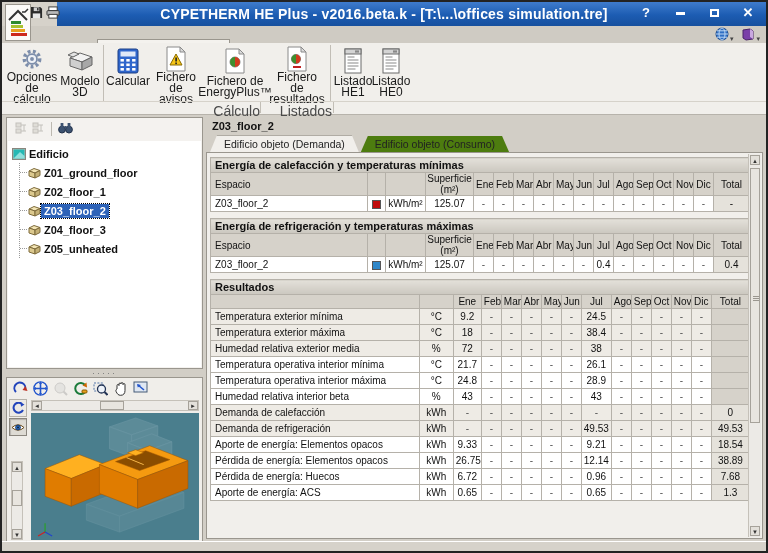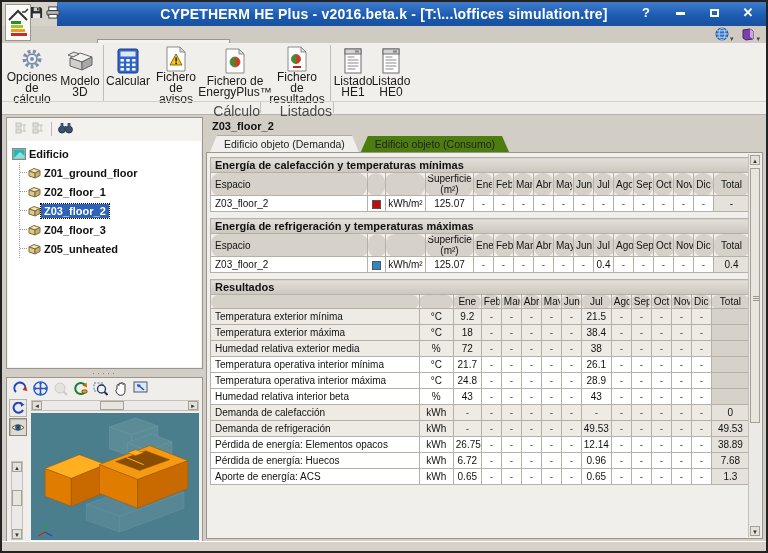--- a/index.html
+++ b/index.html
@@ -80,21 +80,21 @@
   .rscroll{position:absolute;top:1px;right:1px;bottom:1px;width:13px;background:#eceae6;border-left:1px solid #c5c1b9;}
   .rsb-up{position:absolute;top:1px;left:1px;}
   .rsb-down{position:absolute;bottom:1px;left:1px;}
   .rsb-thumb{position:absolute;top:14px;left:1px;width:10px;height:255px;background:#e8e5df;border:1px solid #a6a29a;}
   .rsb-grip{position:absolute;left:2px;top:50%;width:6px;border-top:1px solid #9a968e;box-shadow:0 2px 0 #9a968e,0 4px 0 #9a968e;}
 
   
   table{border-collapse:collapse;table-layout:fixed;width:540px;font-size:10px;color:#111;margin-bottom:6px;}
   th,td{border:1px solid #b5b1a9;padding:1px 2px;text-align:center;overflow:hidden;}
   tr.section th{background:linear-gradient(#e3e0d9,#cbc7bf);font-size:11px;font-weight:bold;text-align:left;height:13px;padding-left:4px;}
-  tr.cols th{background:#d6d2ca;font-weight:normal;height:14px;white-space:nowrap;border-radius:9px;}
+  tr.cols th{background:#d6d2ca;font-weight:normal;height:14px;white-space:nowrap;}
   tr.cols th.c-sup{white-space:normal;line-height:11px;padding:0 1px;}
   tr.cols th.c-label{text-align:left;padding-left:4px;}
   td{background:#fff;height:16px;white-space:nowrap;}
   td.c-label{text-align:left;padding-left:4px;}
   td.c-total,td.r-total{background:#e5e2db;}
   td.empty{background:#d6d2ca;}
   tr.tint td{background:#eeebe5;}
   tr.tint td.r-total{background:#e5e2db;}
   tr.tint td.empty{background:#d6d2ca;}
   td.dash{color:#555;}
@@ -669,21 +669,21 @@
         <tbody id="results-body">
             <tr class="tint">
               <td class="c-label">Temperatura exterior mínima</td>
               <td class="c-unit">°C</td>
               <td class="c-m">9.2</td>
               <td class="c-m dash">-</td>
               <td class="c-m dash">-</td>
               <td class="c-m dash">-</td>
               <td class="c-m dash">-</td>
               <td class="c-m dash">-</td>
-              <td class="c-m">21.5</td>
+              <td class="c-m">24.5</td>
               <td class="c-m dash">-</td>
               <td class="c-m dash">-</td>
               <td class="c-m dash">-</td>
               <td class="c-m dash">-</td>
               <td class="c-m dash">-</td>
               <td class="r-total empty"></td>
             </tr>
             <tr class="tint">
               <td class="c-label">Temperatura exterior máxima</td>
               <td class="c-unit">°C</td>
@@ -795,20 +795,37 @@
               <td class="c-m dash">-</td>
               <td class="c-m dash">-</td>
               <td class="c-m dash">-</td>
               <td class="c-m">49.53</td>
               <td class="c-m dash">-</td>
               <td class="c-m dash">-</td>
               <td class="c-m dash">-</td>
               <td class="c-m dash">-</td>
               <td class="c-m dash">-</td>
               <td class="r-total">49.53</td>
+            </tr>
+            <tr>
+              <td class="c-label">Aporte de energía: Elementos opacos</td>
+              <td class="c-unit">kWh</td>
+              <td class="c-m">9.33</td>
+              <td class="c-m dash">-</td>
+              <td class="c-m dash">-</td>
+              <td class="c-m dash">-</td>
+              <td class="c-m dash">-</td>
+              <td class="c-m dash">-</td>
+              <td class="c-m">9.21</td>
+              <td class="c-m dash">-</td>
+              <td class="c-m dash">-</td>
+              <td class="c-m dash">-</td>
+              <td class="c-m dash">-</td>
+              <td class="c-m dash">-</td>
+              <td class="r-total">18.54</td>
             </tr>
             <tr>
               <td class="c-label">Pérdida de energía: Elementos opacos</td>
               <td class="c-unit">kWh</td>
               <td class="c-m">26.75</td>
               <td class="c-m dash">-</td>
               <td class="c-m dash">-</td>
               <td class="c-m dash">-</td>
               <td class="c-m dash">-</td>
               <td class="c-m dash">-</td>

